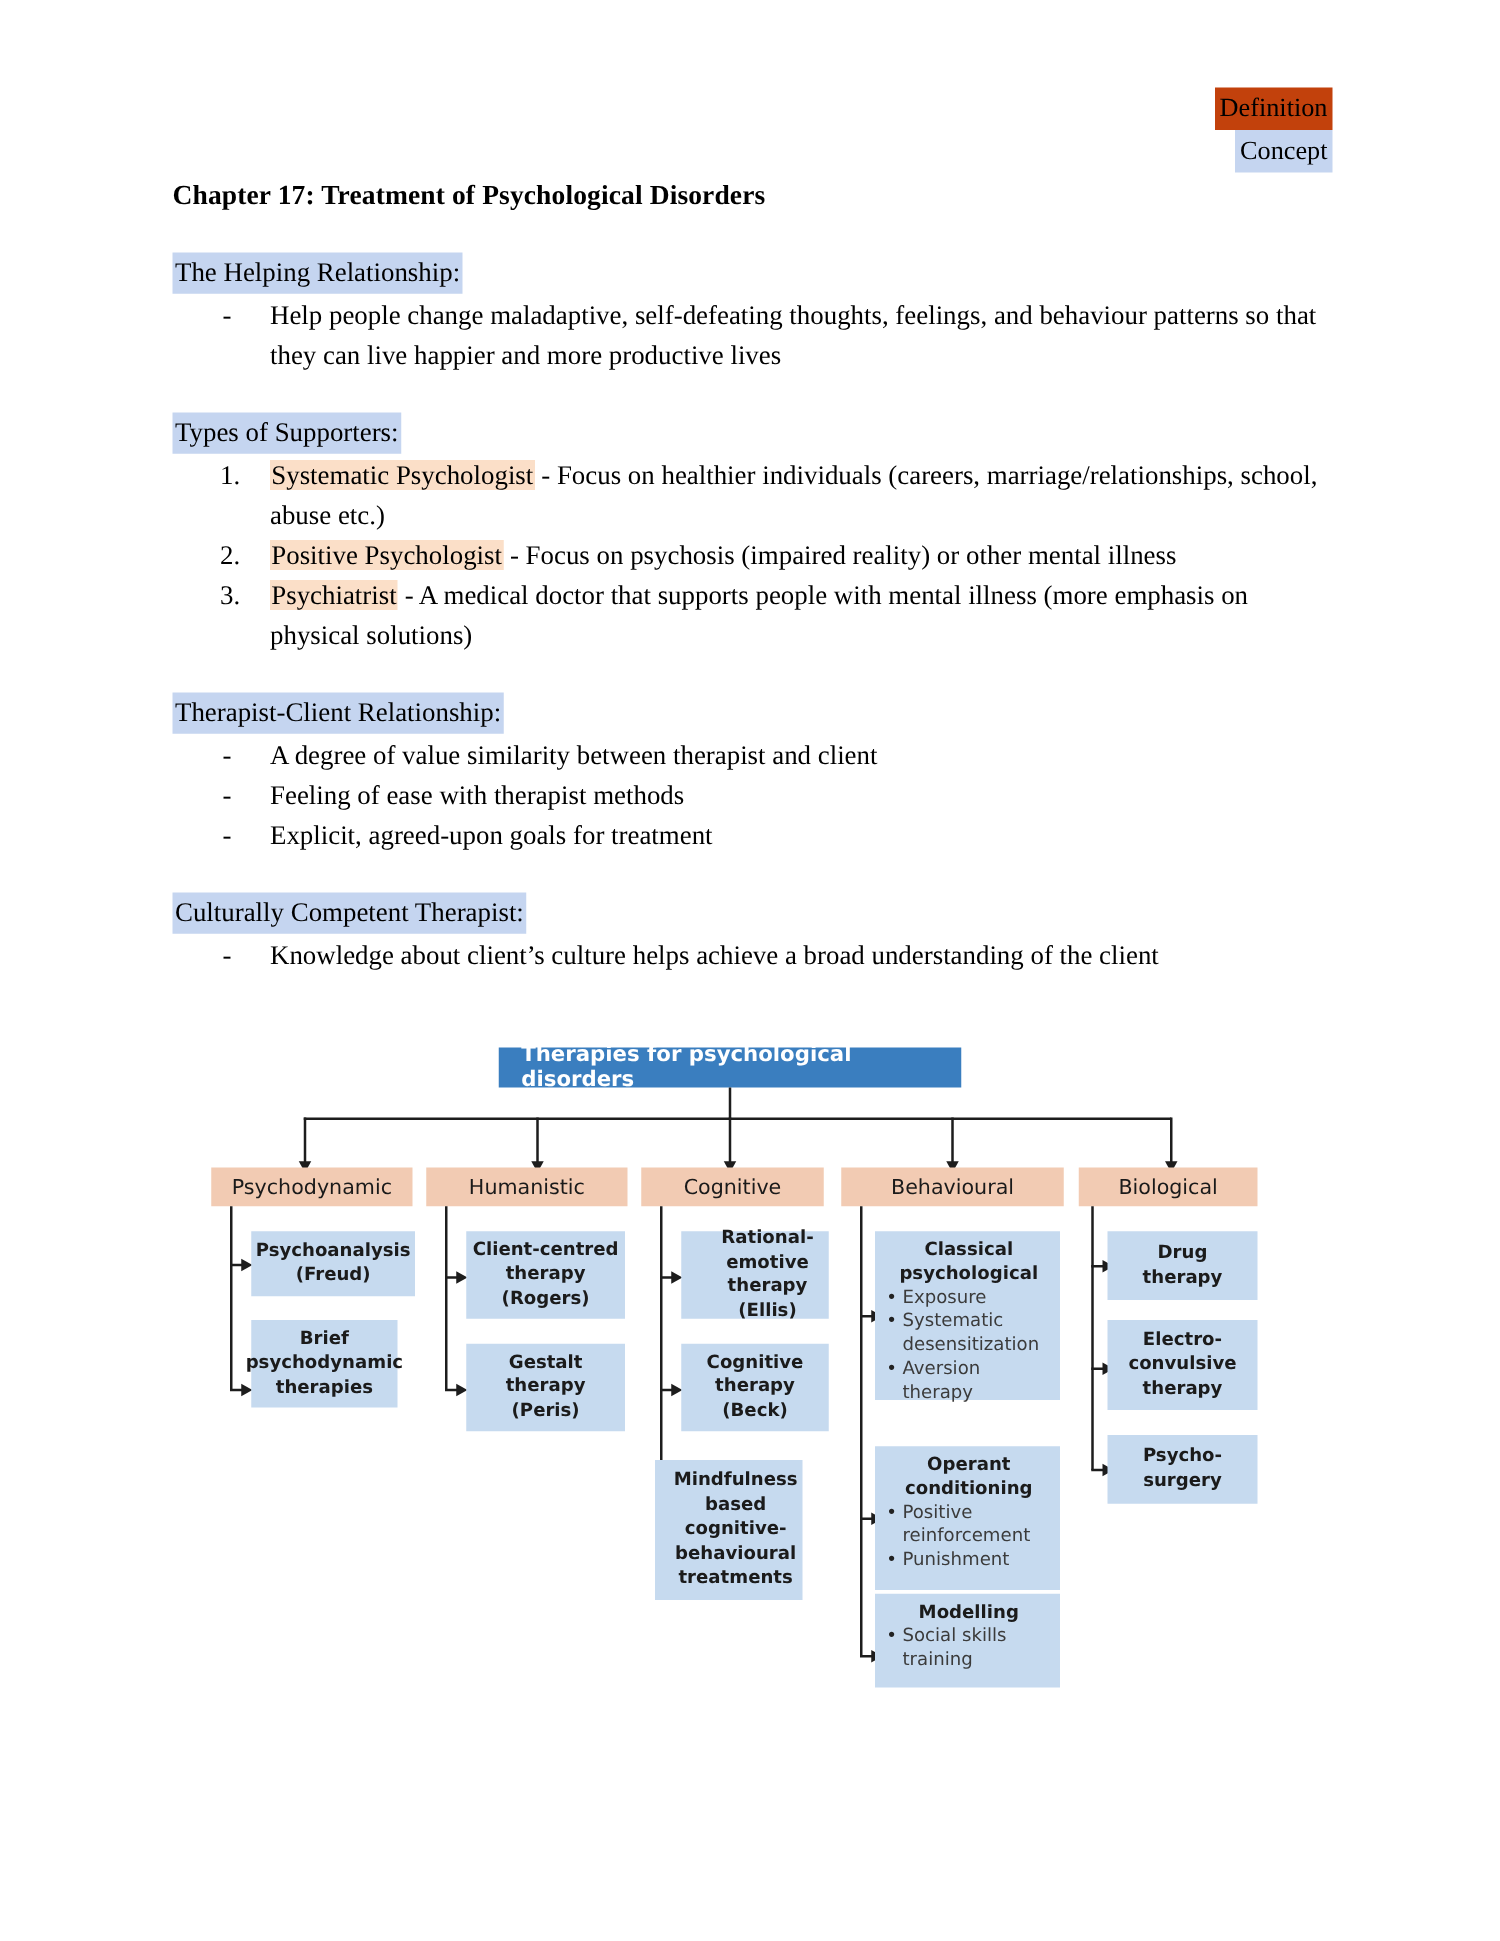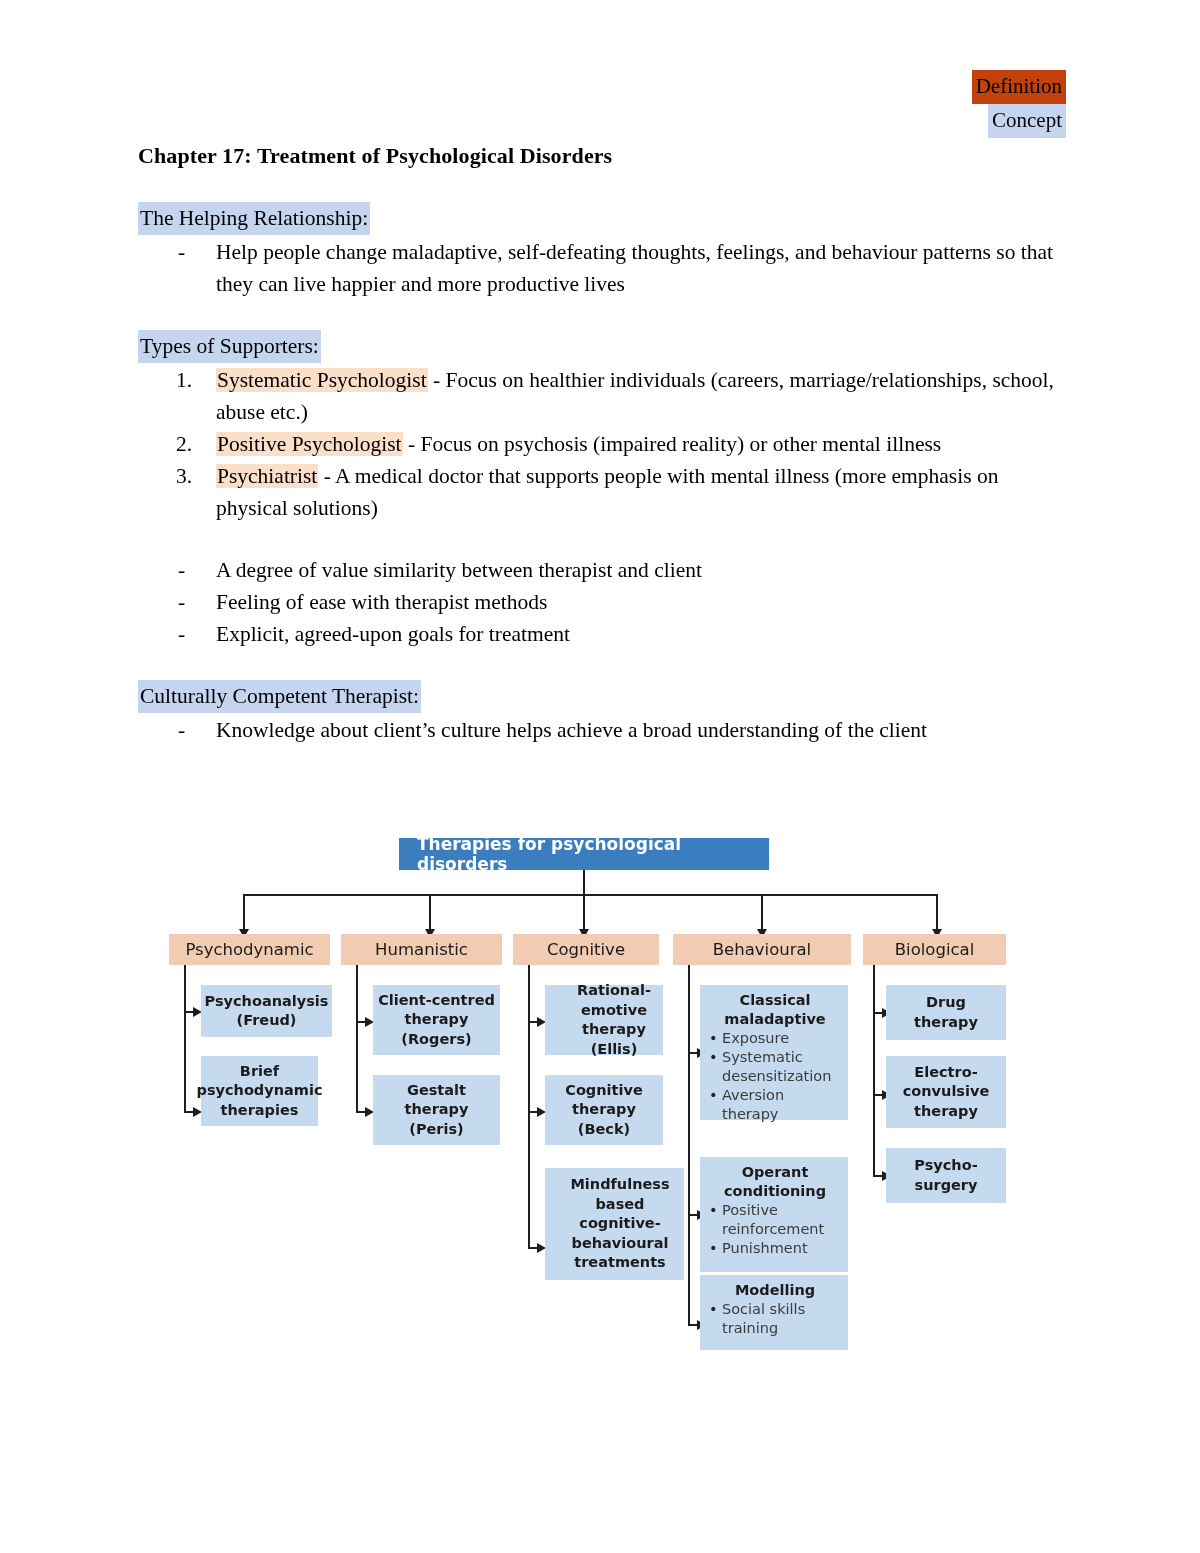--- a/index.html
+++ b/index.html
@@ -201,20 +201,23 @@
       <span class="sec-head">Types of Supporters:</span>
     </div>
     <ol class="num">
       <li><span class="hl-def">Systematic Psychologist</span><span> - Focus on healthier individuals (careers, marriage/relationships, school, abuse etc.)</span></li>
       <li><span class="hl-def">Positive Psychologist</span><span> - Focus on psychosis (impaired reality) or other mental illness</span></li>
       <li><span class="hl-def">Psychiatrist</span><span> - A medical doctor that supports people with mental illness (more emphasis on physical solutions)</span></li>
     </ol>
   </div>
 
   <div class="section">
+    <div>
+      <span class="sec-head">Therapist-Client Relationship:</span>
+    </div>
     <ul class="dash">
       <li>A degree of value similarity between therapist and client</li>
       <li>Feeling of ease with therapist methods</li>
       <li>Explicit, agreed-upon goals for treatment</li>
     </ul>
   </div>
 
   <div class="section">
     <div>
       <span class="sec-head">Culturally Competent Therapist:</span>
@@ -311,39 +314,39 @@
   <div class="sub" style="left:545px; top:155px; width:118px; height:70px;padding-left:24px;">
     <span style="white-space:pre-line;">Rational-
 emotive
 therapy (Ellis)</span>
   </div>
   <div class="sub" style="left:545px; top:245px; width:118px; height:70px;">
     <span style="white-space:pre-line;">Cognitive
 therapy
 (Beck)</span>
   </div>
-  <div class="sub" style="left:545px; top:338px; width:139px; height:112px;padding-left:15px;">
+  <div class="sub" style="left:524px; top:338px; width:118px; height:112px;padding-left:15px;">
     <span style="white-space:pre-line;">Mindfulness
 based
 cognitive-
 behavioural
 treatments</span>
   </div>
 
   <div class="vline" style="left:688px; top:135px; height:360px;"></div>
   <div class="hline" style="left:688px; top:222px; width:12px;"></div>
   <div class="arrow-r" style="left:697px; top:218px;"></div>
   <div class="hline" style="left:688px; top:384px; width:12px;"></div>
   <div class="arrow-r" style="left:697px; top:380px;"></div>
   <div class="hline" style="left:688px; top:494px; width:12px;"></div>
   <div class="arrow-r" style="left:697px; top:490px;"></div>
 
   <div class="sub listbox" style="left:700px; top:155px; width:148px; height:135px;">
     <span class="hdr" style="white-space:pre-line;">Classical
-maladaptive</span>
+psychological</span>
     <ul class="bul">
       <li>Exposure</li>
       <li>Systematic desensitization</li>
       <li>Aversion therapy</li>
     </ul>
   </div>
 
   <div class="sub listbox" style="left:700px; top:327px; width:148px; height:115px;">
     <span class="hdr" style="white-space:pre-line;">Operant
 conditioning</span>

